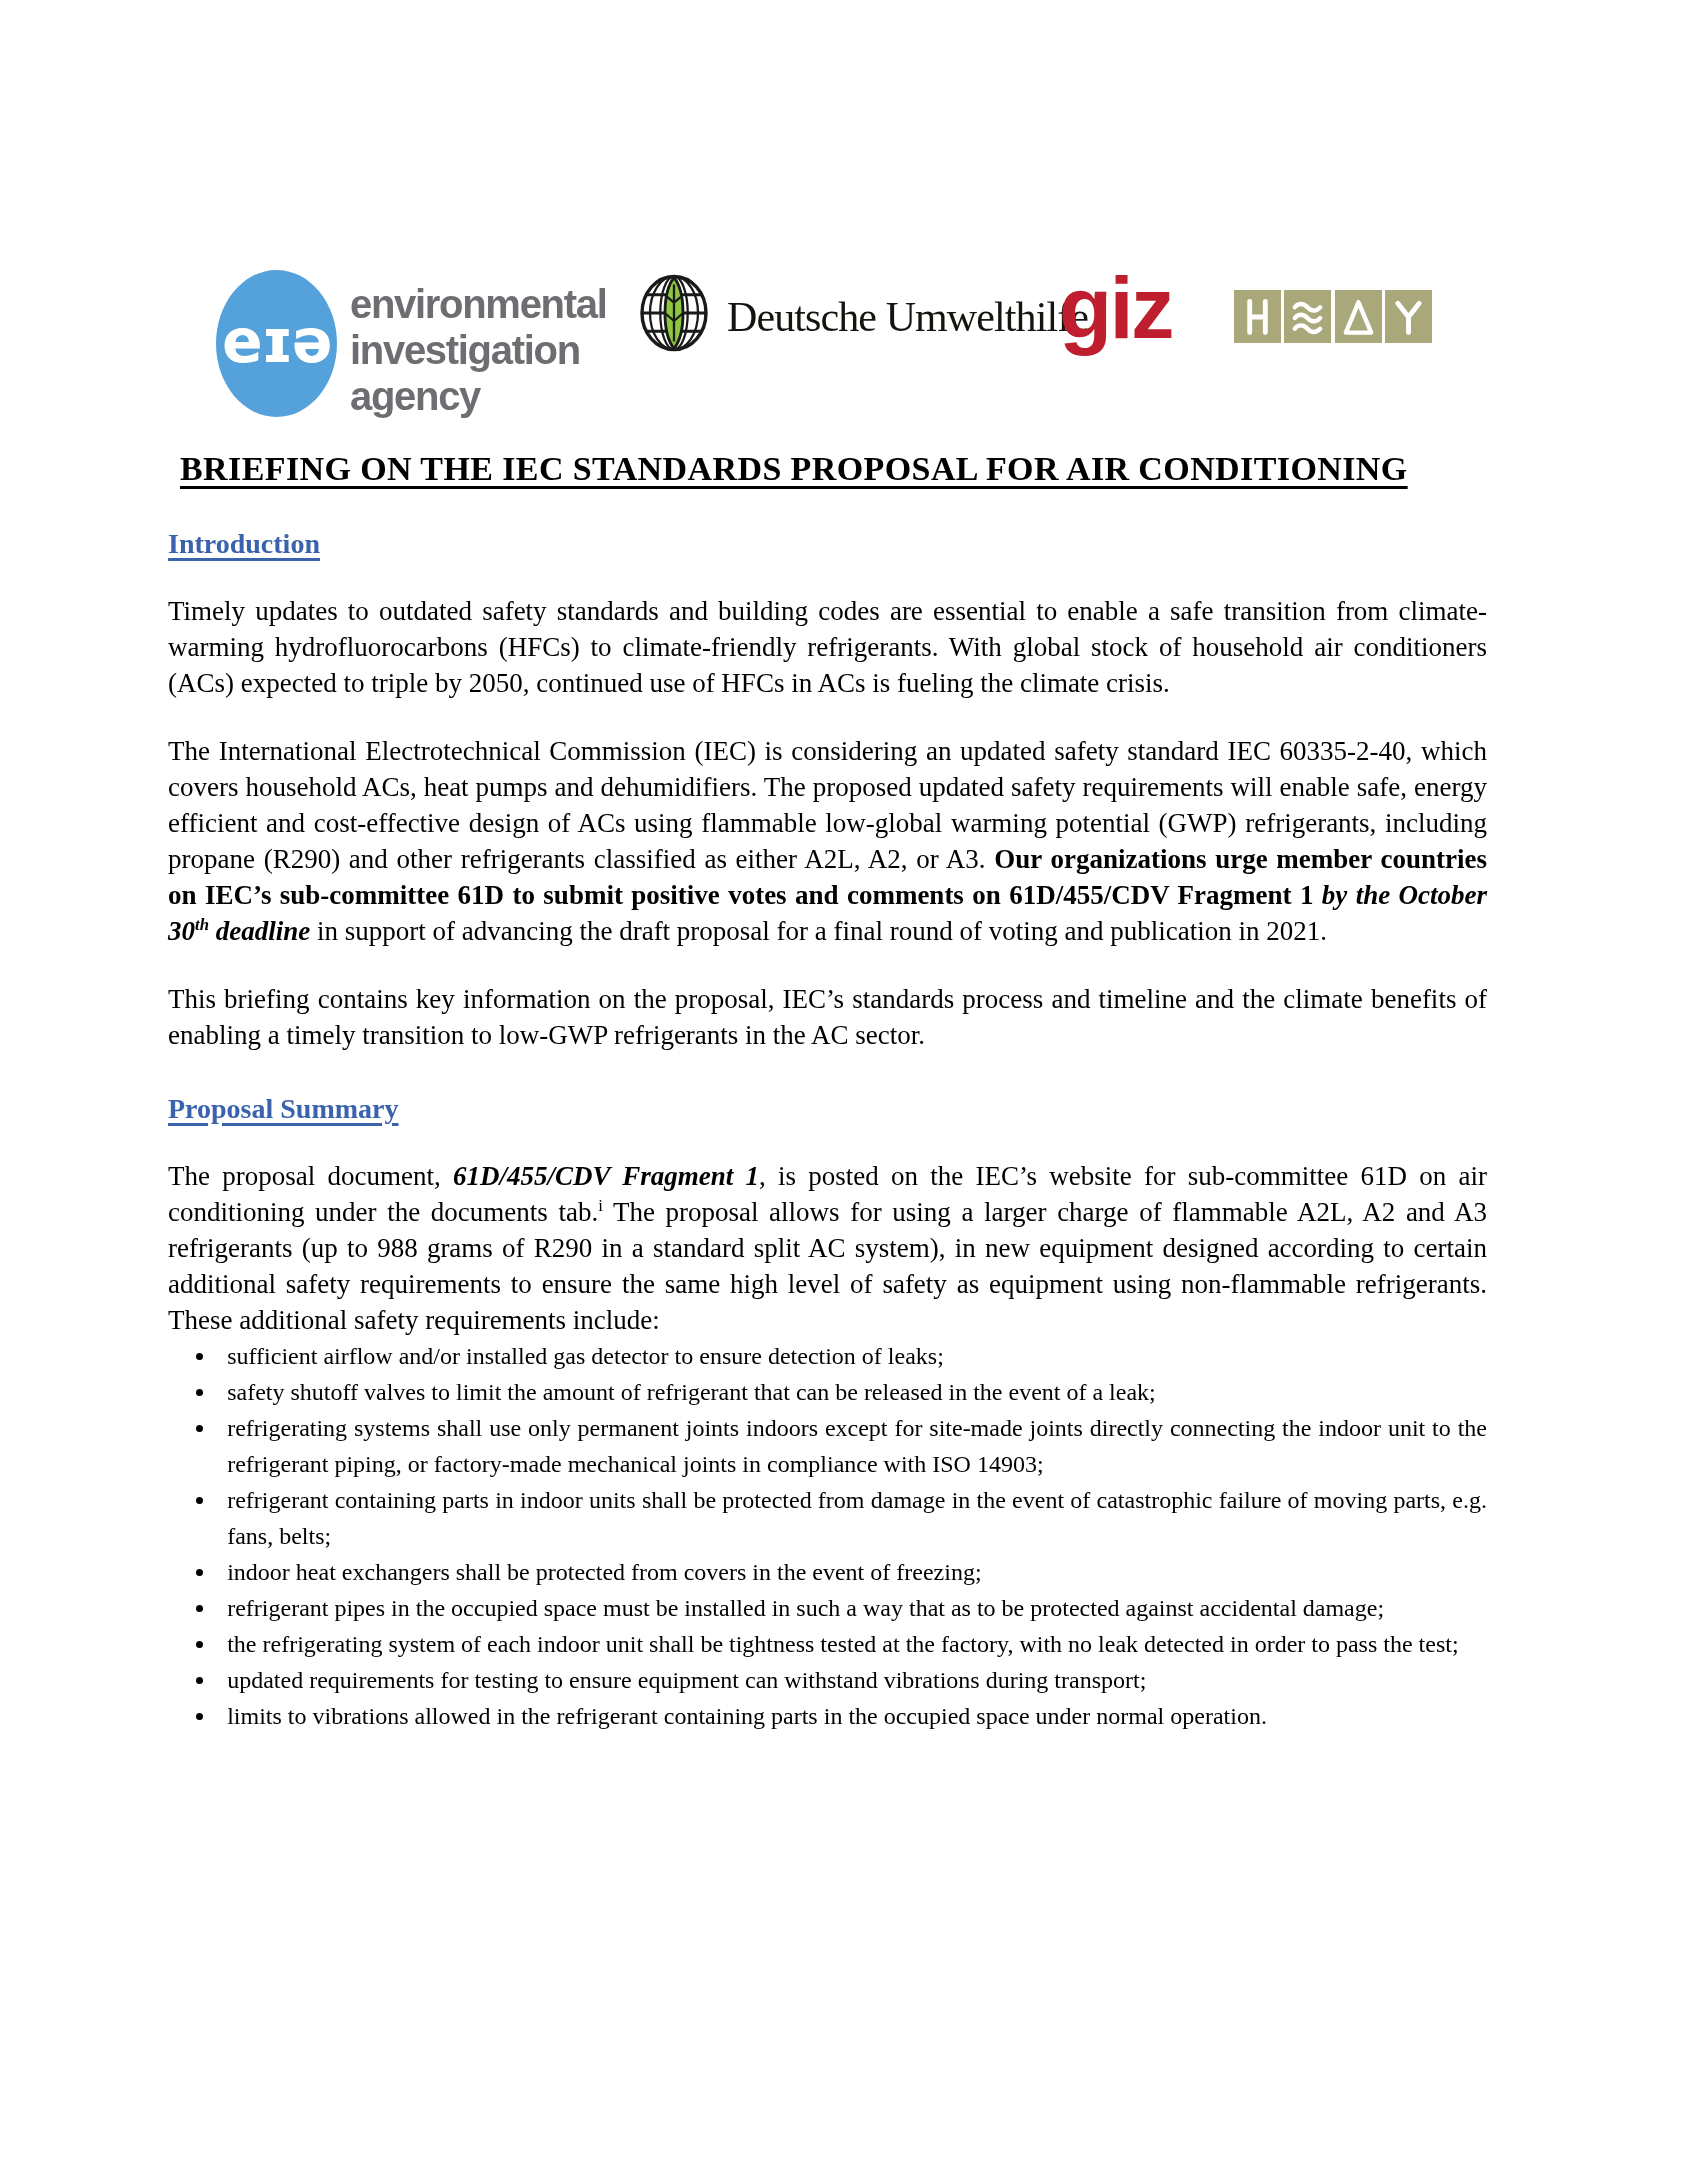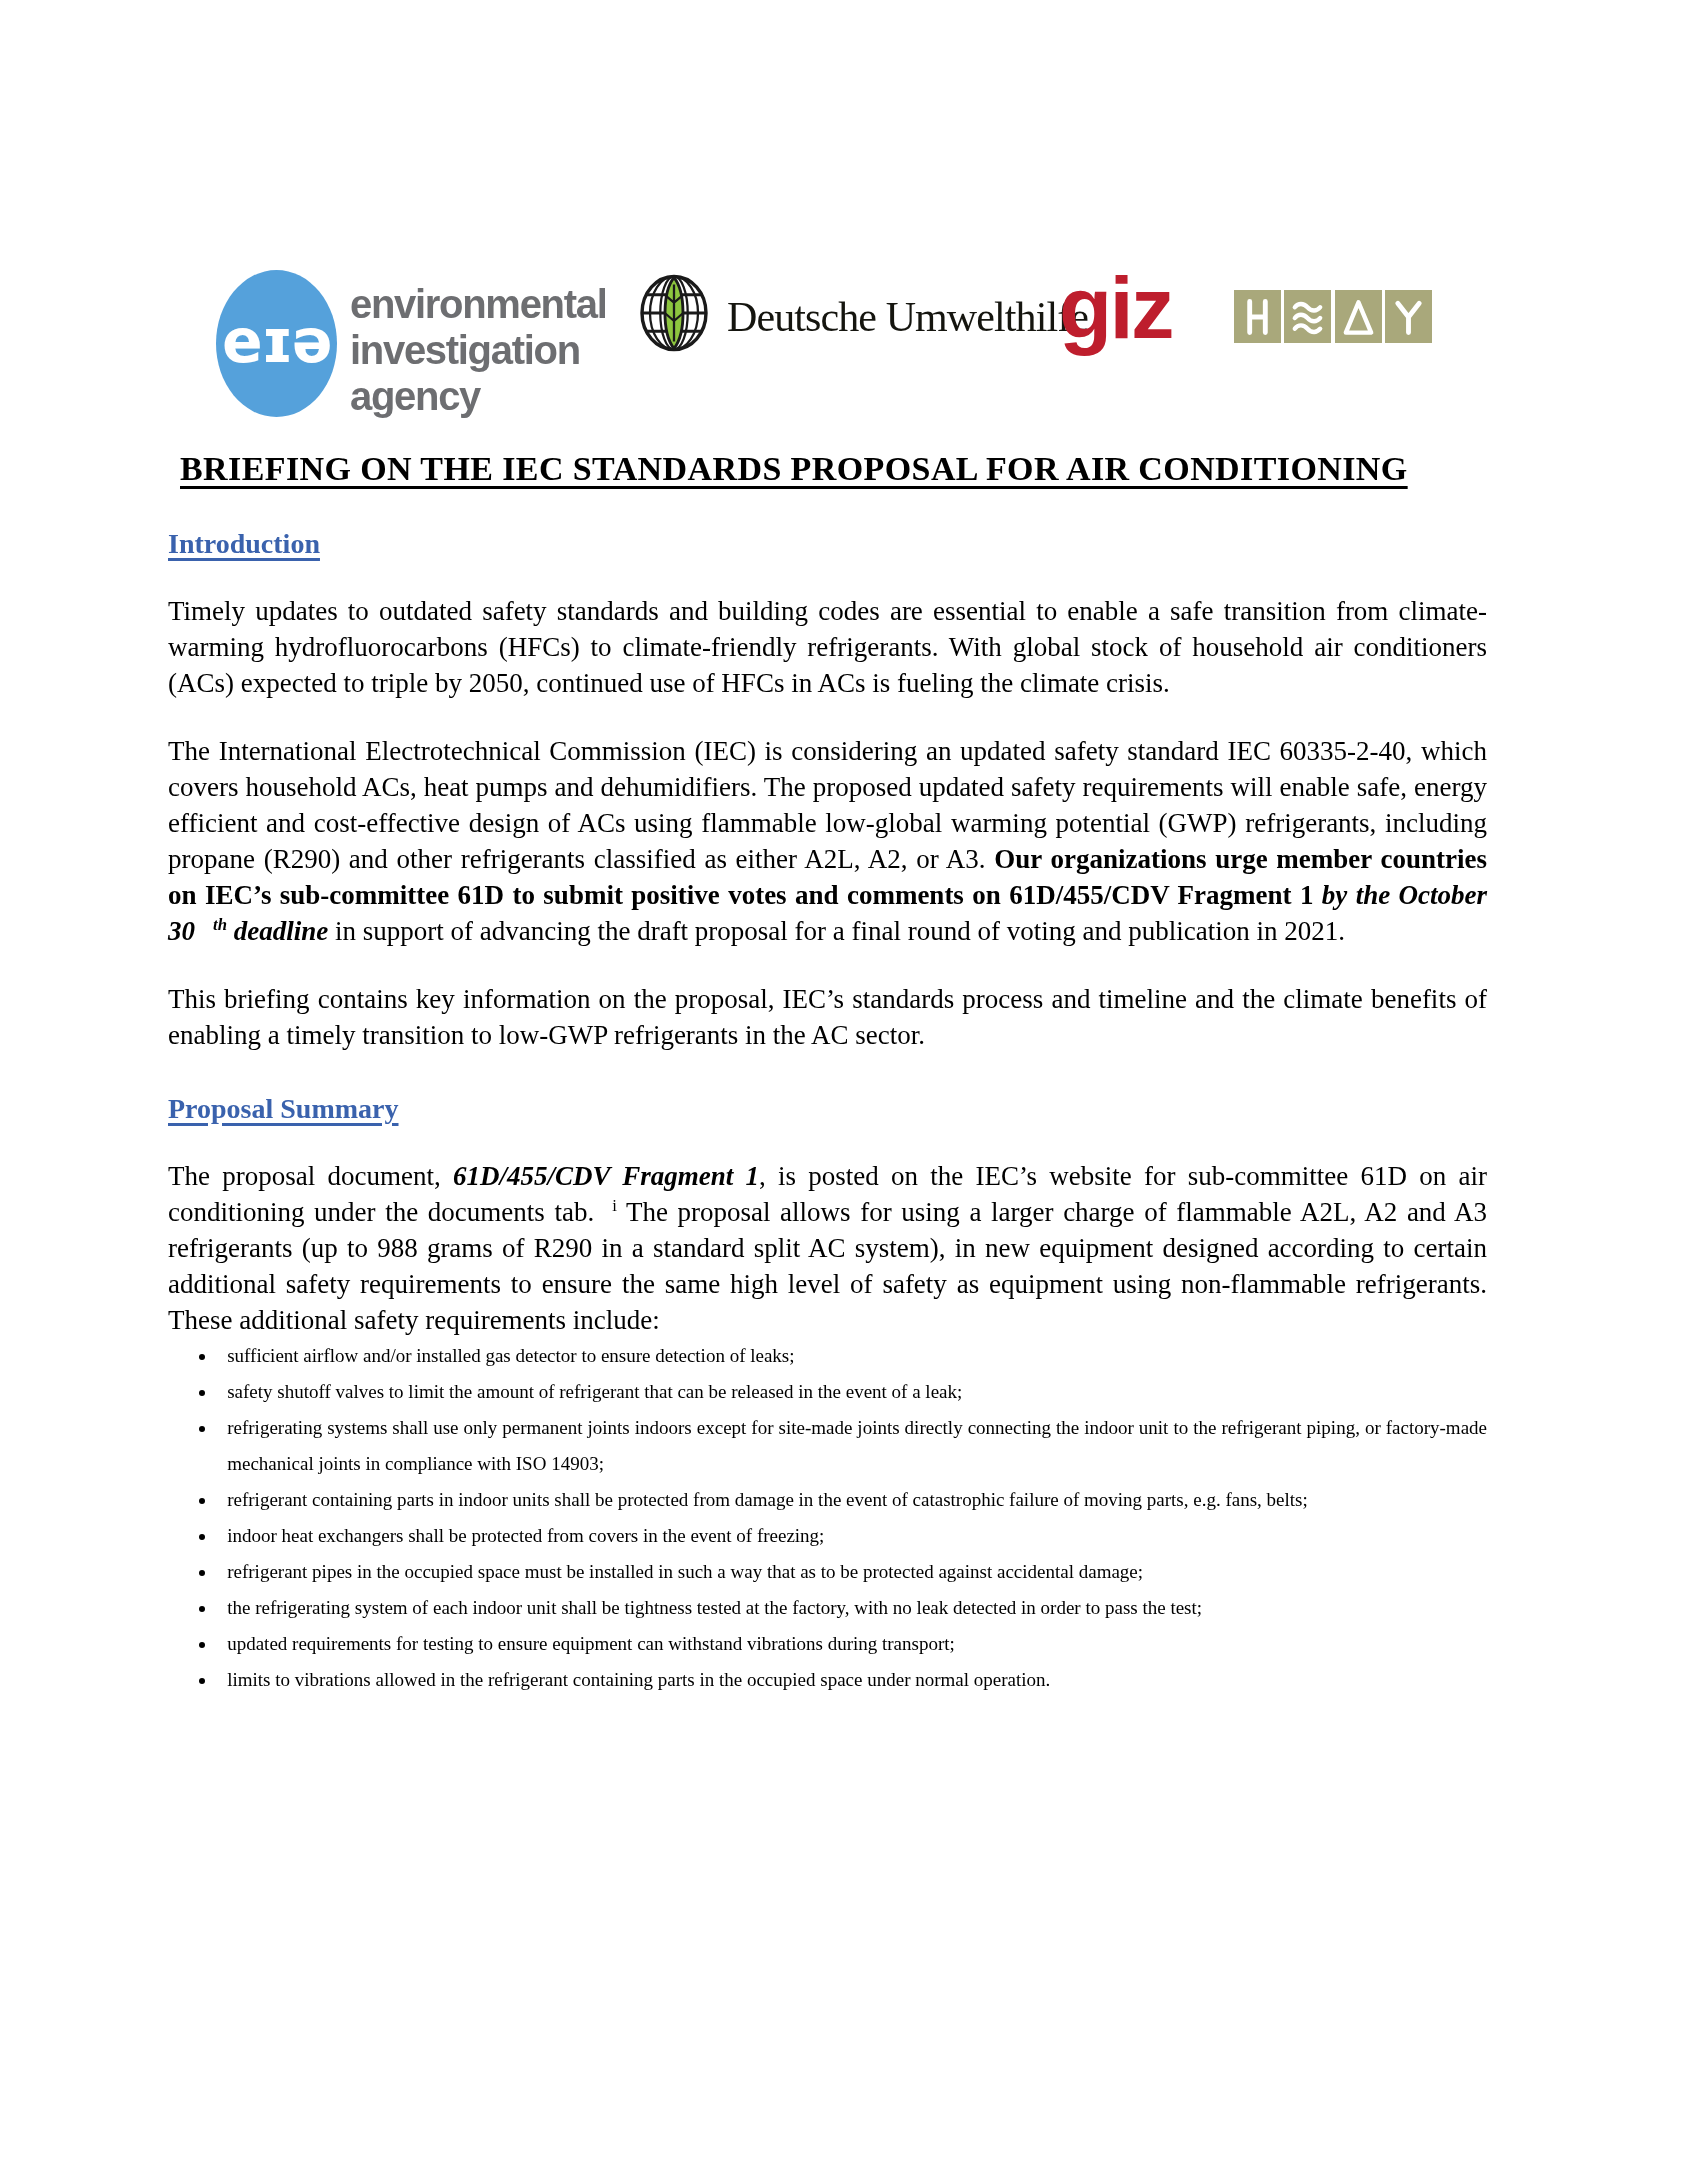--- a/index.html
+++ b/index.html
@@ -72,31 +72,31 @@
     text-decoration-thickness:2.6px;
     text-underline-offset:5.1px;
   }
   p.body-text {
     margin:32px 0 0 0;
     font-size:27px; line-height:36px;
     text-align:justify;
     color:#000000;
   }
   p.body-text sup {
-    font-size:0.62em; line-height:0; vertical-align:super;margin-left:18px;
+    font-size:0.62em; line-height:0; vertical-align:super;
   }
   .bi { font-weight:bold; font-style:italic; }
   .b  { font-weight:bold; }
 
   ul.bullets {
     margin:0; padding:0 0 0 49px;
     list-style:disc outside;
   }
   ul.bullets li {
-    font-size:19px; line-height:36px;
+    font-size:24px; line-height:36px;
     padding-left:10.2px;
     text-align:justify;
     color:#000000;
   }
 </style>
 </head>
 <body>
 
 <div class="page">
 

